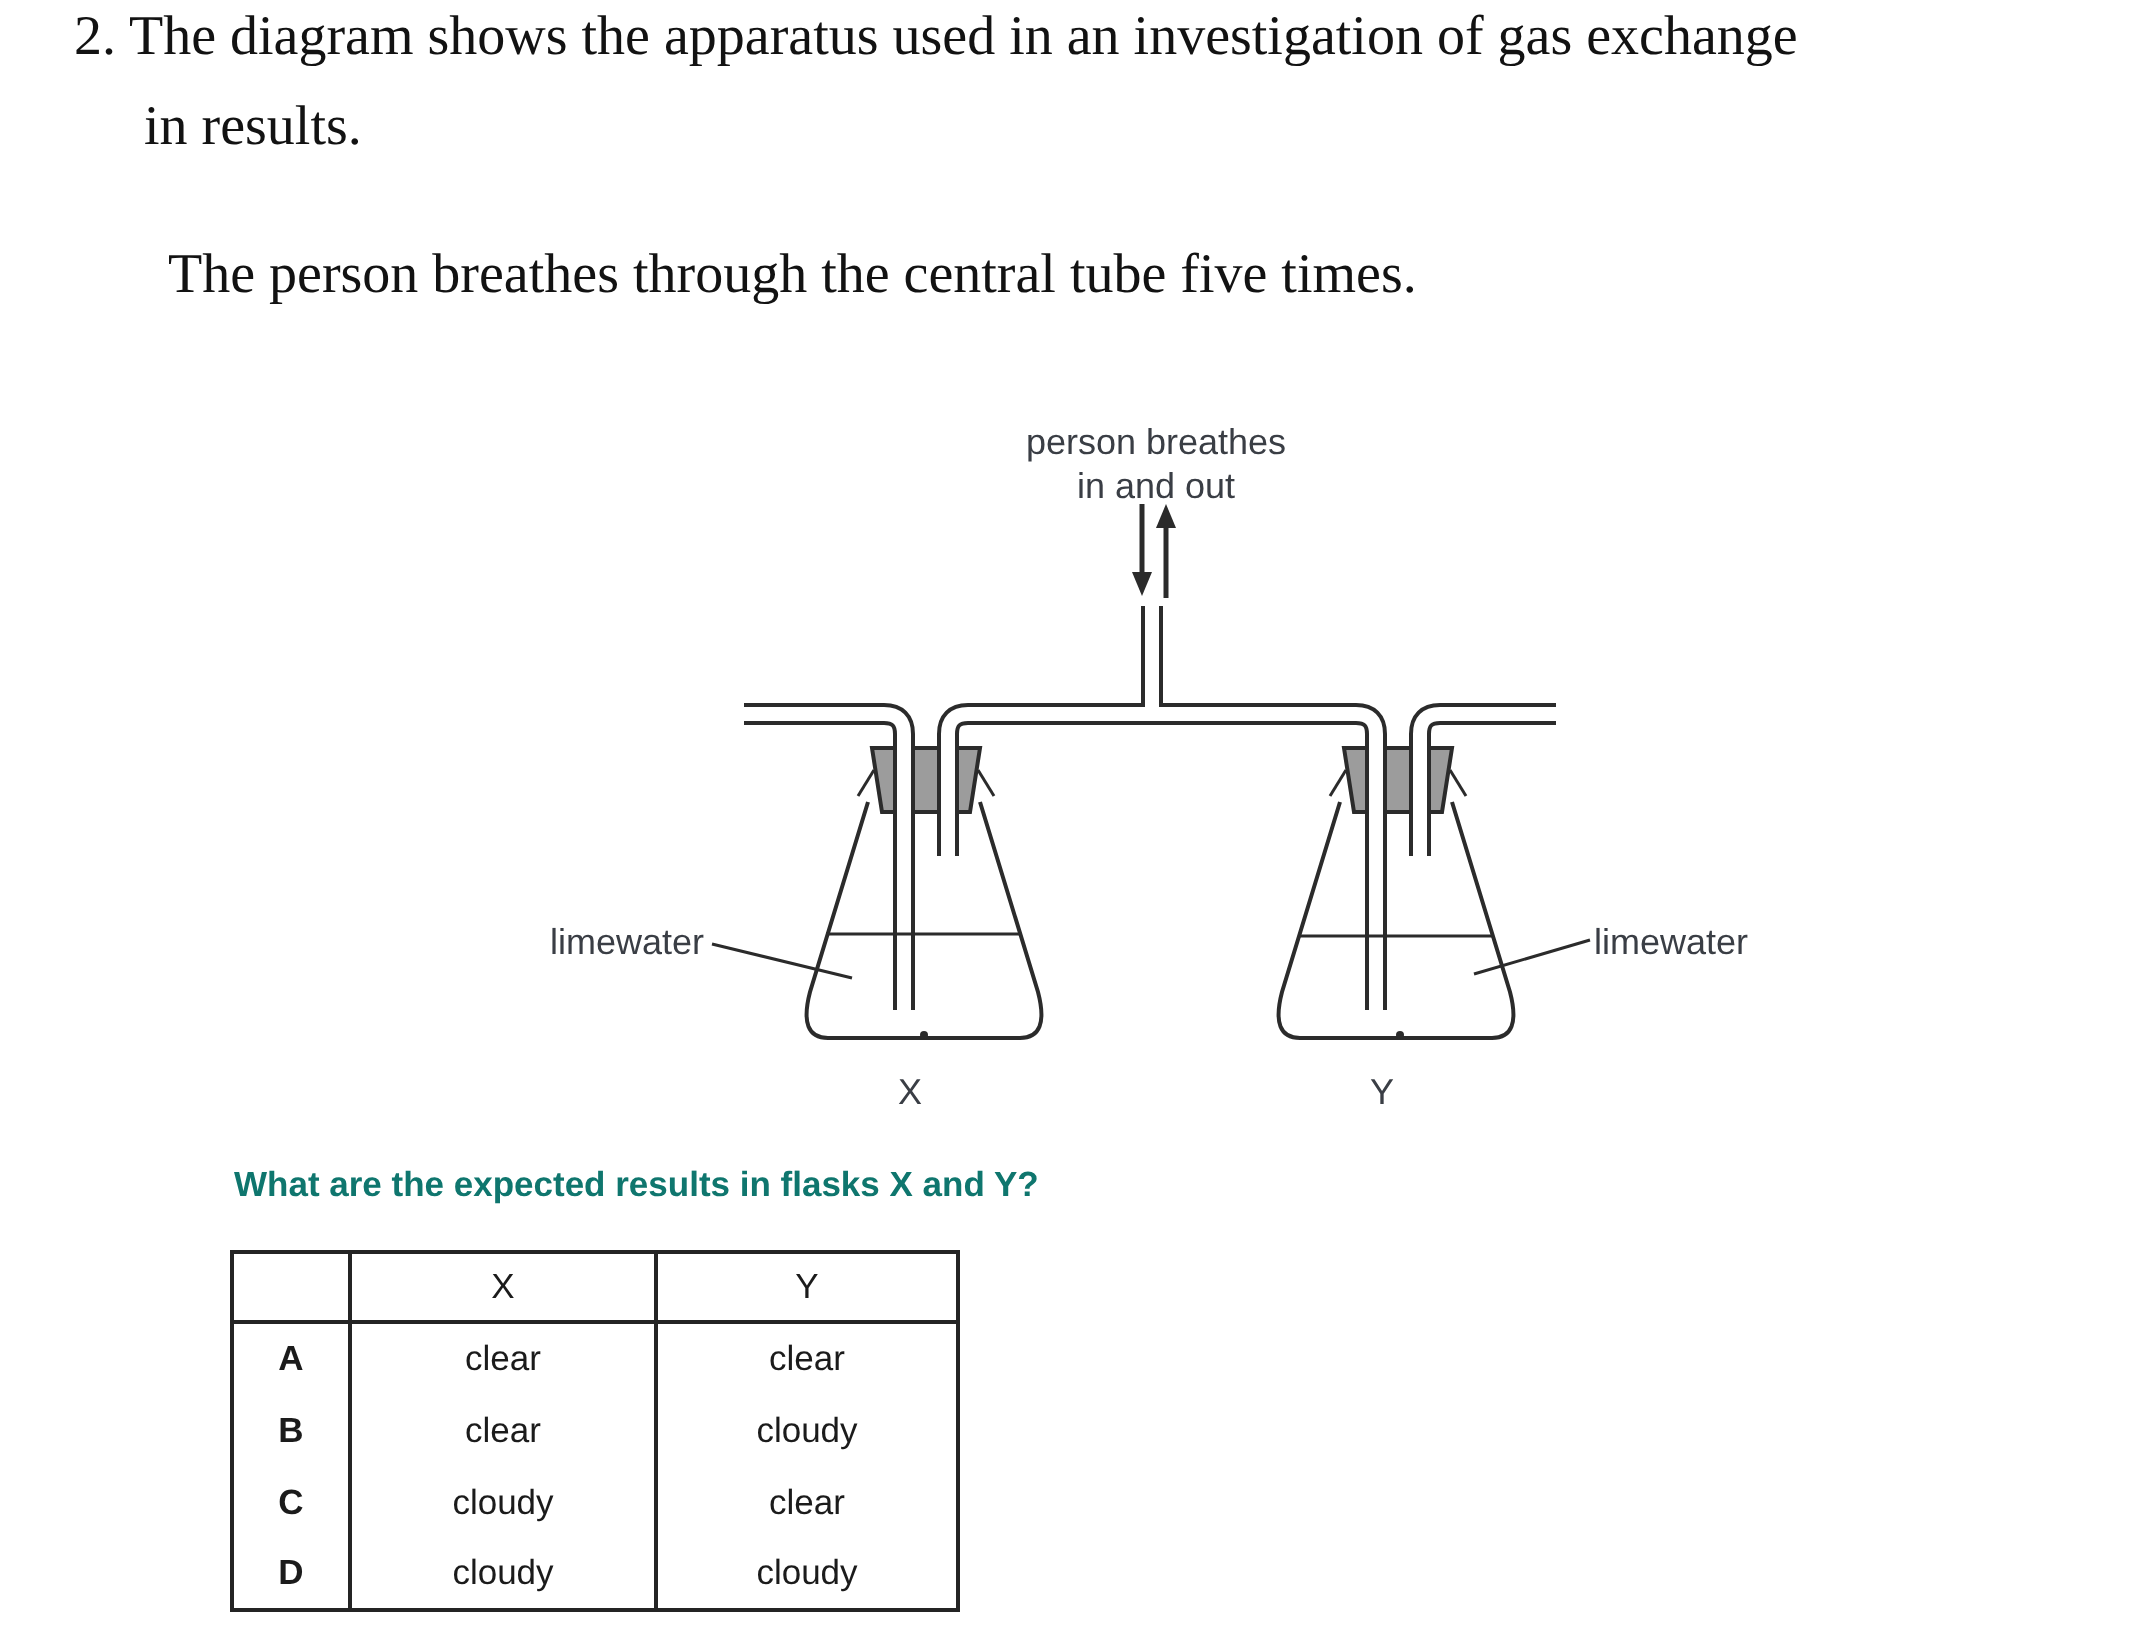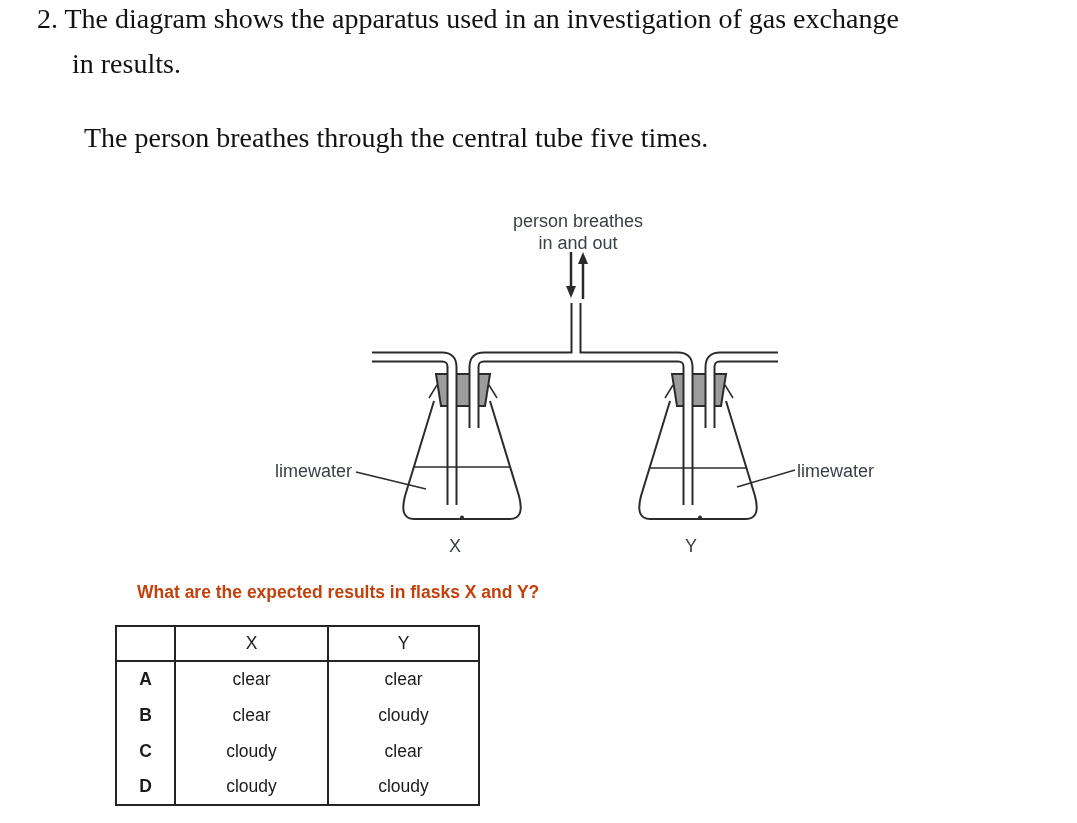--- a/index.html
+++ b/index.html
@@ -8,21 +8,21 @@
     width:1077px; height:823px; position:relative; overflow:hidden;
     font-family:"Liberation Sans", sans-serif;
   }
   .abs { position:absolute; }
   .q-serif {
     font-family:"Liberation Serif", serif;
     font-size:28px; color:#121212; white-space:nowrap; line-height:1.1;
   }
   .prompt-bold {
     font-family:"Liberation Sans", sans-serif;
-    font-size:17.5px; font-weight:bold; color:#c2410c; white-space:nowrap;margin-left:20px;
+    font-size:17.5px; font-weight:bold; color:#0f766e; white-space:nowrap;
   }
   svg text {
     font-family:"Liberation Sans", sans-serif;
   }
   .dlabel { font-size:18px; fill:#3a3e45; }
   .tube-dark { stroke:#2b2b2b; stroke-width:11; fill:none; stroke-linecap:butt; }
   .tube-white { stroke:#ffffff; stroke-width:7; fill:none; stroke-linecap:butt; }
   .outline { stroke:#2b2b2b; stroke-width:2; fill:none; }
   .thinline { stroke:#2b2b2b; stroke-width:1.5; fill:none; }
   .arrowline { stroke:#2b2b2b; stroke-width:2.5; fill:none; }

